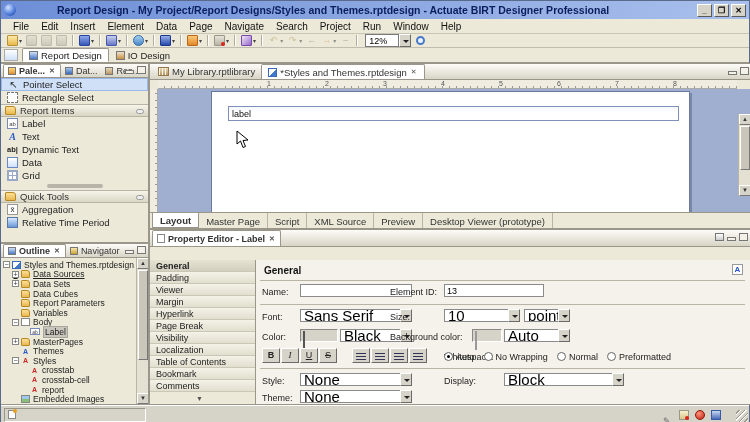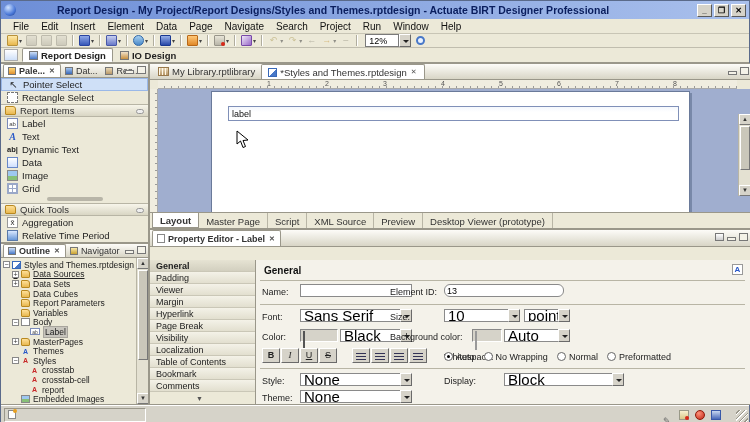--- a/index.html
+++ b/index.html
@@ -46,21 +46,21 @@
   .i-forward::before{content:"→";color:#c89a40;}
   .i-dash::before{content:"–";color:#8a8878;}
   #zoom-combo{display:flex;align-items:center;margin-left:4px;}
   #zoom-combo .cval{width:34px;height:13px;background:#fff;border:1px solid #7a7a7a;font-size:9px;line-height:12px;padding-left:3px;}
   .cbtn{width:12px;height:13px;background:#d6d3c9;border:1px solid;border-color:#fff #6a6a6a #6a6a6a #fff;position:relative;}
   .cbtn::after{content:"";position:absolute;left:3px;top:5px;border:3px solid transparent;border-top-color:#222;}
   .i-zoomctl{width:9px;height:9px;border:2px solid #4878c8;border-radius:50%;margin-left:5px;background:#eaf2ff;}
 
   
   #pbar{position:absolute;left:0;top:47px;width:100%;height:15px;background:#ece9d8;border-bottom:1px solid #9a978a;
-    display:flex;align-items:flex-end;padding-left:3px;font-weight:bold;}
+    display:flex;align-items:flex-end;padding-left:3px;}
   .pswitch{width:14px;height:12px;border:1px solid #aaa;background:linear-gradient(#fff,#cfe0f8);margin:0 4px 1px 0;}
   .ptab{display:flex;align-items:center;height:14px;padding:0 6px;font-size:9.5px;color:#222;border:1px solid transparent;}
   .ptab.active{background:#fff;border-color:#9a978a;border-bottom-color:#fff;border-radius:2px 2px 0 0;}
   .pic{width:9px;height:9px;margin-right:3px;}
 
   
   .panel{position:absolute;background:#ece9d8;border:1px solid #9a978a;}
   .vtabs{height:14px;display:flex;align-items:flex-end;background:linear-gradient(#fdfcf8,#d8d5c6);border-bottom:1px solid #9a978a;padding-left:2px;position:relative;}
   .vtab{display:flex;align-items:center;height:13px;padding:0 4px;font-size:9px;color:#333;white-space:nowrap;}
   .vtab.active{background:#fff;border:1px solid #9a978a;border-bottom:none;border-radius:2px 2px 0 0;font-weight:bold;}
@@ -351,24 +351,20 @@
         </div>
         <div class="prow">
           <span class="ic i-dyntext"></span>
           <span>Dynamic Text</span>
         </div>
         <div class="prow">
           <span class="ic i-datasq"></span>
           <span>Data</span>
         </div>
         <div class="prow">
-          <span class="ic i-image"></span>
-          <span>Image</span>
-        </div>
-        <div class="prow">
           <span class="ic i-grid"></span>
           <span>Grid</span>
         </div>
         <div class="thumbpill"></div>
         <div class="sechdr">
           <span class="fold"></span>
           <span>Quick Tools</span>
           <span class="coll"></span>
         </div>
         <div class="prow">
@@ -566,21 +562,21 @@
           <span id="catchev">▼</span>
       </div>
       <div id="form">
         <span class="i-editstyle"></span>
         <div id="gen-title">General</div>
         <hr id="gen-line">
 
         <span class="flabel" style="left:6px;top:27px;">Name:</span>
         <input class="finput" style="left: 44px; top: 24px; width: 112px;" value="">
         <span class="flabel" style="left:134px;top:27px;">Element ID:</span>
-        <input class="finput" style="left: 188px; top: 24px; width: 120px; border-radius: 6px;" value="13">
+        <input class="finput" style="left: 188px; top: 24px; width: 100px;" value="13">
 
         <hr style="top:44px;">
 
         <span class="flabel" style="left:6px;top:52px;">Font:</span>
         <span class="combo" style="left:44px;top:49px;width:112px;">
           <span class="cval">Sans Serif</span>
           <span class="cbtn"></span>
         </span>
         <span class="flabel" style="left:134px;top:52px;">Size:</span>
         <span class="combo" style="left:188px;top:49px;width:76px;">

